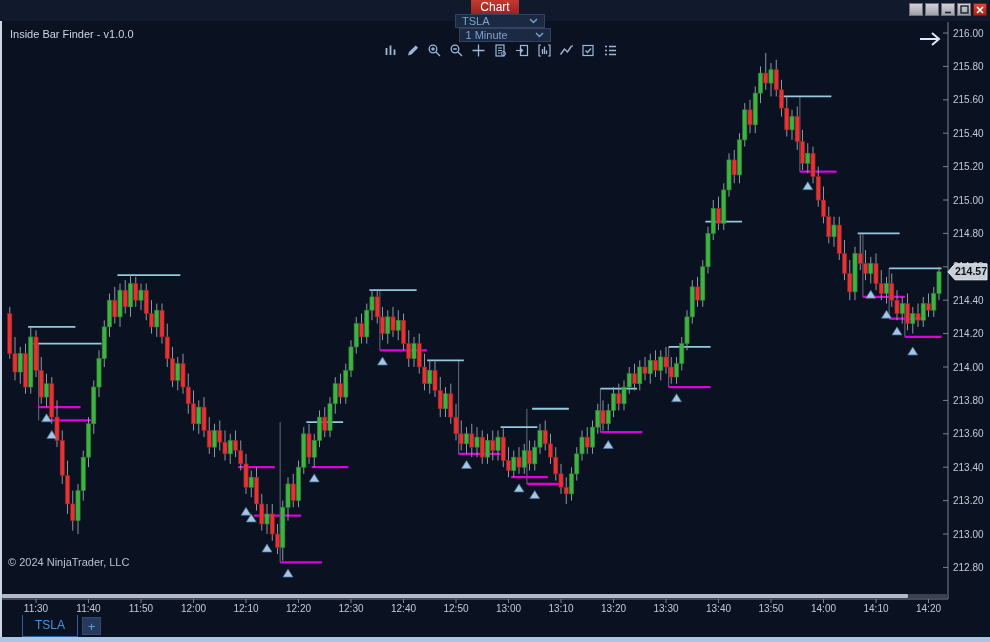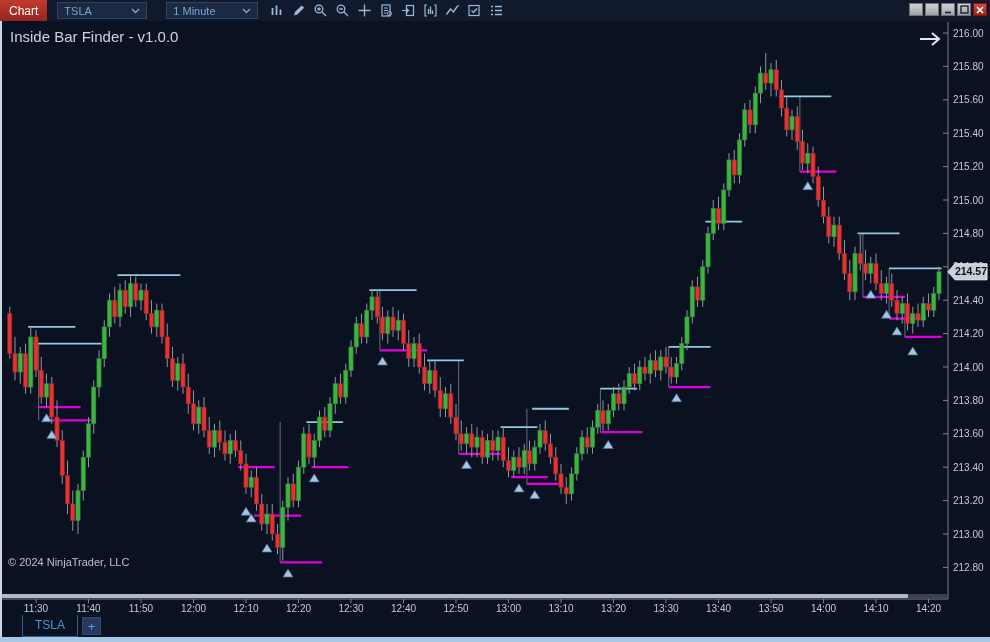--- a/index.html
+++ b/index.html
@@ -1,37 +1,37 @@
 <!DOCTYPE html>
 <html><head>
 <meta charset="utf-8">
 <style>
   html,body{margin:0;padding:0;background:#05080f;}
   *{box-sizing:border-box;}
   #win{position:relative;width:990px;height:642px;background:#0a1120;overflow:hidden;
        font-family:"Liberation Sans",sans-serif;}
   
   #header{position:absolute;top:0;left:0;right:0;height:21px;background:#101a2c;
-          display:flex;align-items:center;z-index:6;}
+          display:flex;align-items:center;z-index:6;flex-direction:column;}
   .chart-tab{height:21px;min-width:46px;padding:0 9px;background:linear-gradient(#c23a30,#96251f);
              color:#fff;font-size:12px;display:flex;align-items:center;justify-content:center;}
   .combo{height:17px;background:#1c2942;border:1px solid #31415f;color:#7ba3cf;font-size:11px;
          display:flex;align-items:center;justify-content:space-between;padding:0 6px;margin-left:8px;}
   .combo.symbol{width:90px;margin-left:10px;}
   .combo.interval{width:92px;margin-left:19px;}
   .combo svg{flex:none;}
   #toolbar{display:flex;align-items:center;margin-left:10px;gap:6px;}
   .tbi{width:16px;height:16px;display:flex;align-items:center;justify-content:center;}
   #winbtns{position:absolute;right:3px;top:3px;display:flex;gap:2px;z-index:7;}
   .wb{width:14px;height:13px;background:linear-gradient(#d2d3d6,#9fa1a8);border:1px solid #6d7078;
       display:flex;align-items:center;justify-content:center;font-size:9px;color:#1a2233;}
   .wb.close{background:linear-gradient(#d84a3c,#a02418);border:1px solid #7c150c;color:#fff;
             font-weight:bold;font-size:9px;}
   
-  #indicator-label{position:absolute;left:10px;top:28px;color:#ccd4df;font-size:15px;z-index:2;}
+  #indicator-label{position:absolute;left:10px;top:28px;color:#ccd4df;font-size:11px;z-index:2;}
   #copyright{position:absolute;left:8px;top:556px;color:#b9c2ce;font-size:11px;z-index:2;}
   #goend{position:absolute;right:48px;top:30px;z-index:2;}
   
   #footer{position:absolute;left:0;right:0;bottom:5px;height:24px;z-index:6;display:flex;align-items:flex-end;}
   .doc-tab{margin-left:22px;width:56px;height:22px;border:1px solid #2f5f99;border-top:none;
            color:#4d94d6;font-size:12px;display:flex;align-items:center;justify-content:center;
            padding-bottom:2px;}
   .add-tab{margin-left:4px;width:19px;height:18px;background:#273a5e;border:1px solid #33486e;
            color:#5b9bd5;font-size:13px;display:flex;align-items:center;justify-content:center;
            margin-bottom:2px;}

